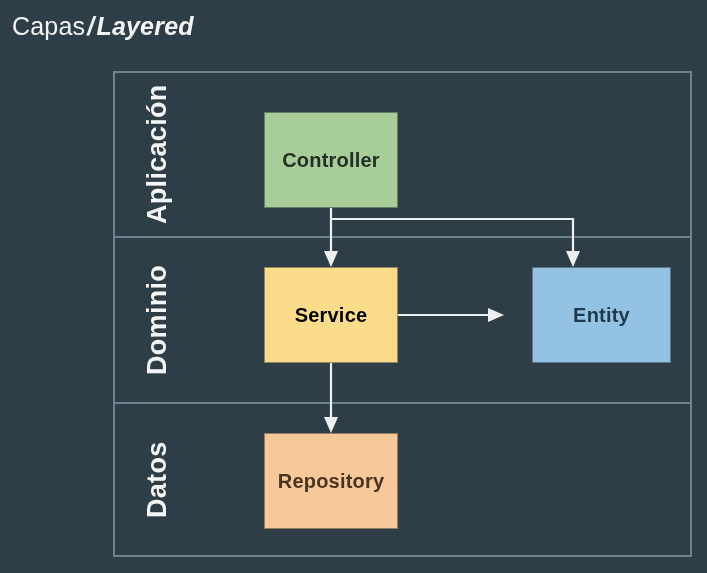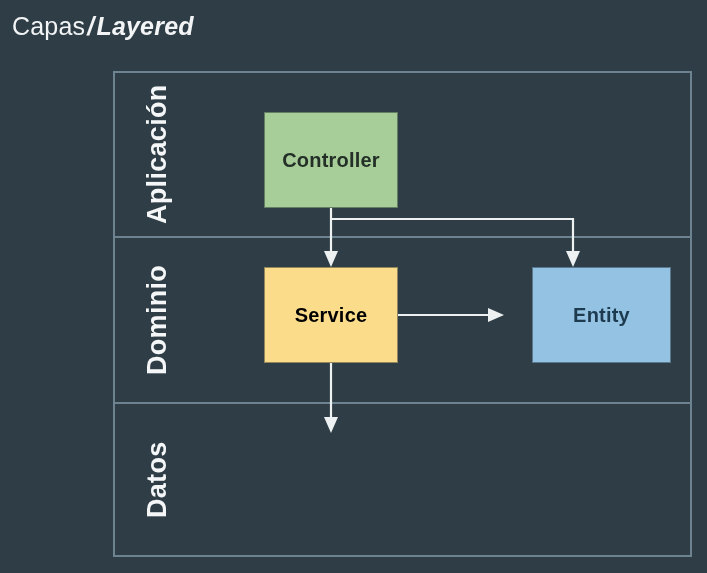--- a/index.html
+++ b/index.html
@@ -180,15 +180,16 @@
     <div class="layer layer-3">
       <div class="layer-label">Datos</div>
     </div>
 
     <div class="node" id="node-controller">Controller</div>
 
     <div class="node" id="node-service">Service</div>
 
     <div class="node" id="node-entity">Entity</div>
 
+    <div class="node" id="node-repository">Repository</div>
 
   </div>
 </div>
 
 </body></html>

